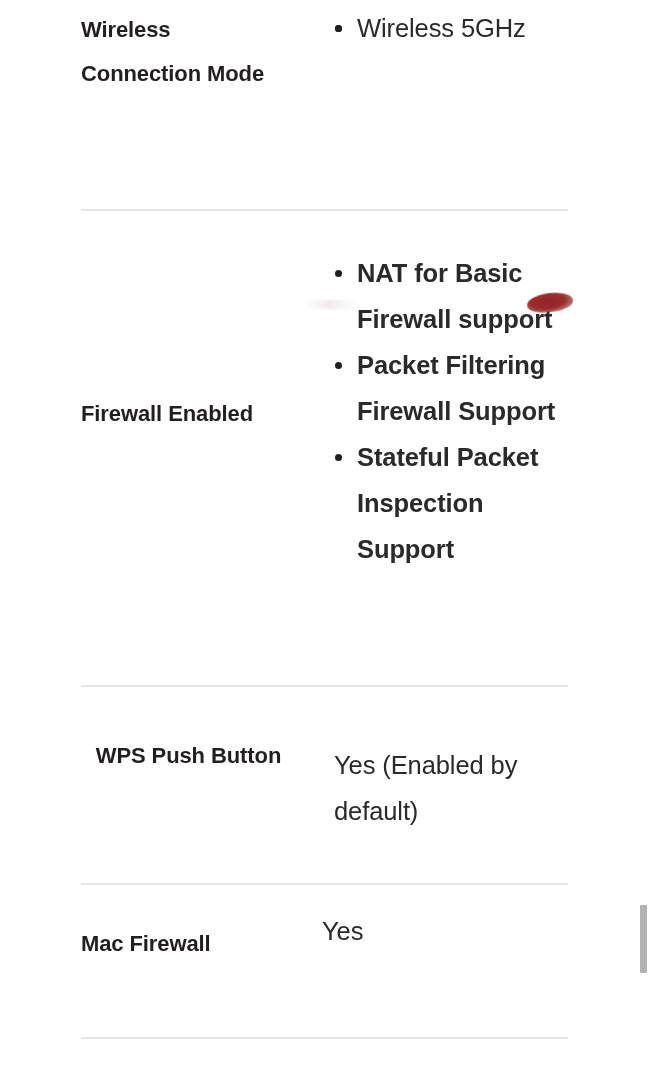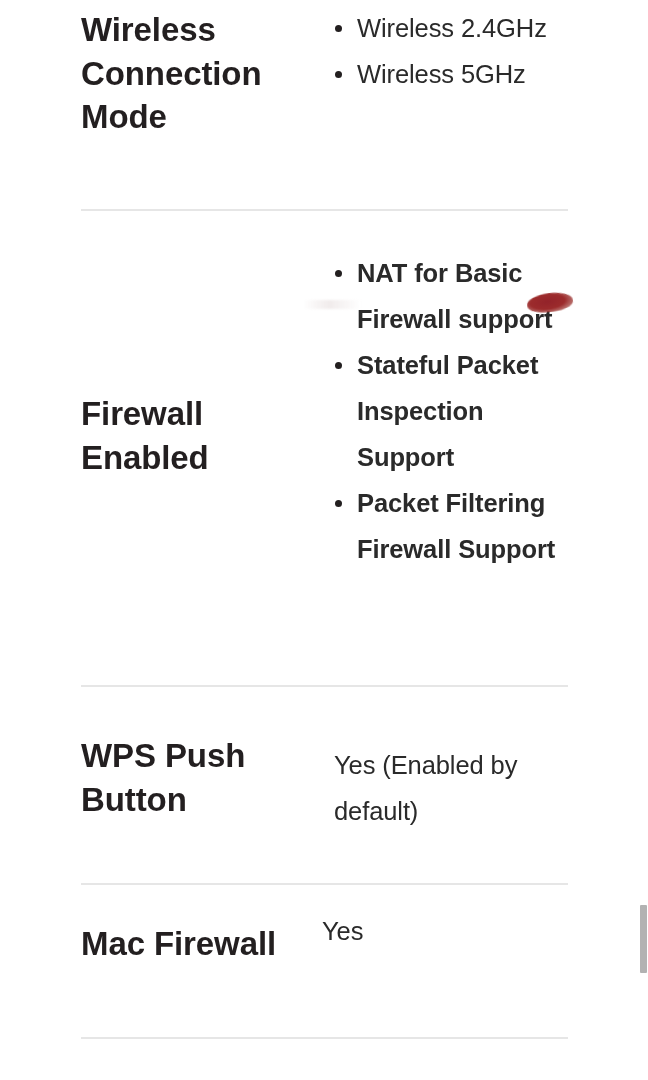--- a/index.html
+++ b/index.html
@@ -27,21 +27,21 @@
   .spec-row {
     position: absolute;
     left: 0;
     width: 648px;
   }
 
   .row-label {
     position: absolute;
     left: 81px;
     width: 215px;
-    font-size: 33px;
+    font-size: 22px;
     font-weight: 700;
     line-height: 43.5px;
     letter-spacing: -0.1px;
     color: #231f20;
   }
 
   .row-value {
     position: absolute;
     left: 322px;
     width: 260px;
@@ -129,54 +129,53 @@
 <body>
 
 <div id="spec-table">
 
   <div class="spec-row" style="top:0px;">
     <div class="row-label" style="top:8px;">Wireless Connection Mode</div>
     <div class="row-value" style="top:5px;">
       <ul>
         <li>
           <span class="bullet-dot"></span>
-          <span>Wireless 2.4GHz</span>
         </li>
         <li>
           <span class="bullet-dot"></span>
           <span>Wireless 5GHz</span>
         </li>
       </ul>
     </div>
   </div>
   <div class="divider" style="top:209px;"></div>
 
   <div class="spec-row" style="top:210px;">
     <div class="row-label" style="top:182px;">Firewall Enabled</div>
     <div class="row-value" style="top:40px;font-weight:bold;">
       <ul>
         <li>
           <span class="bullet-dot"></span>
           <span>NAT for Basic Firewall support</span>
         </li>
         <li>
           <span class="bullet-dot"></span>
-          <span>Stateful Packet Inspection Support</span>
+          <span>Packet Filtering Firewall Support</span>
         </li>
         <li>
           <span class="bullet-dot"></span>
-          <span>Packet Filtering Firewall Support</span>
+          <span>Stateful Packet Inspection Support</span>
         </li>
       </ul>
     </div>
   </div>
   <div class="divider" style="top:685px;"></div>
 
   <div class="spec-row" style="top:686px;">
-    <div class="row-label" style="top:48px;">WPS Push Button</div>
+    <div class="row-label" style="top:48px;text-align:center;">WPS Push Button</div>
     <div class="row-value" style="top:56px;margin-left:12px;">Yes (Enabled by default)</div>
   </div>
   <div class="divider" style="top:883px;"></div>
 
   <div class="spec-row" style="top:884px;">
     <div class="row-label" style="top:38px;">Mac Firewall</div>
     <div class="row-value" style="top:24px;">Yes</div>
   </div>
   <div class="divider" style="top:1037px;"></div>
 

